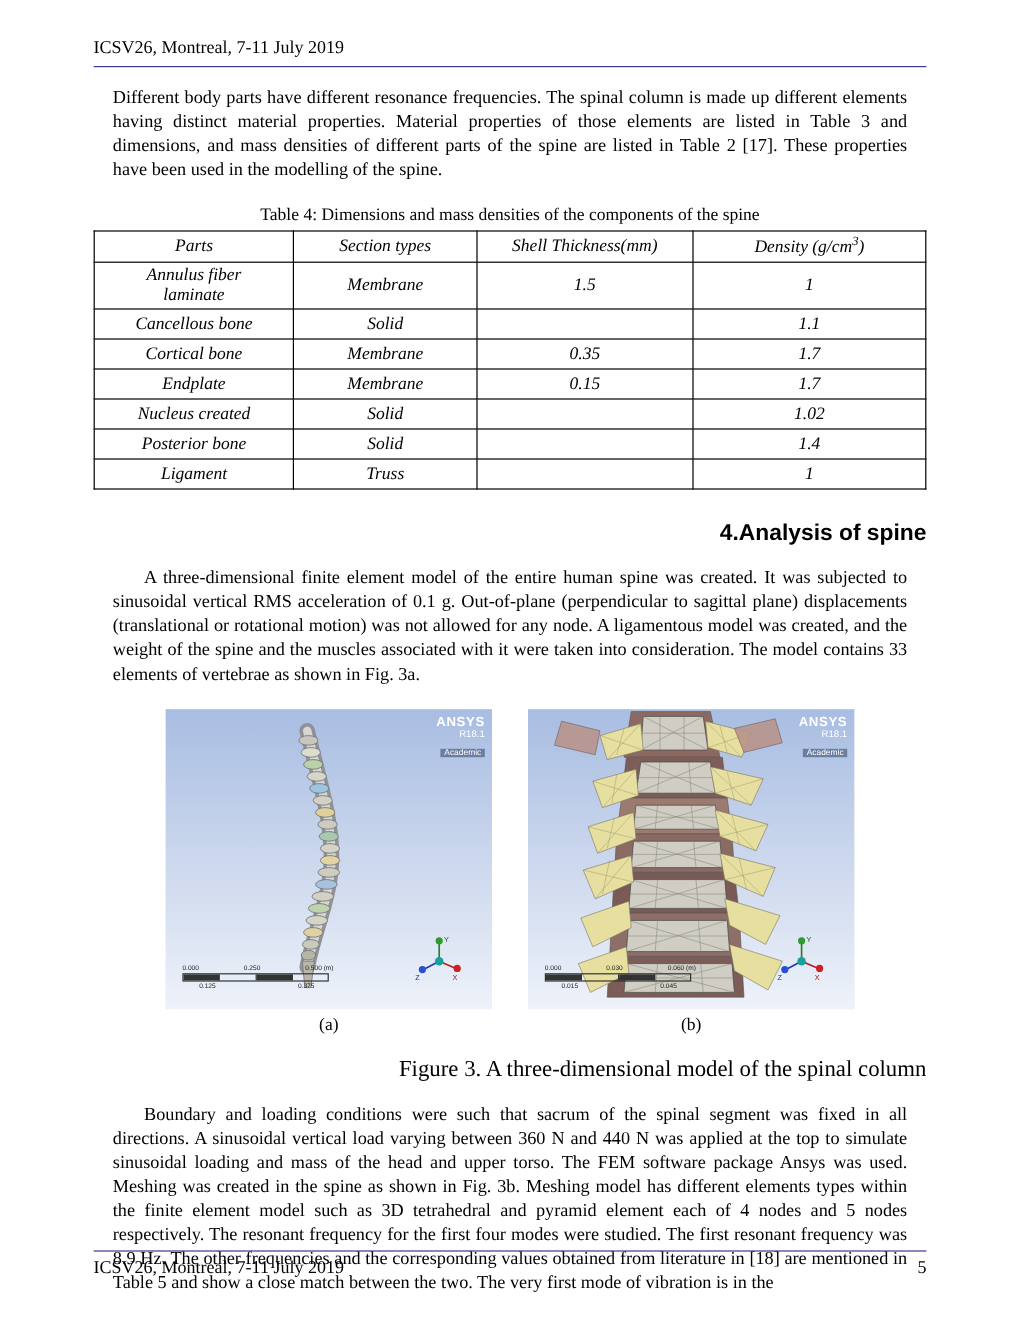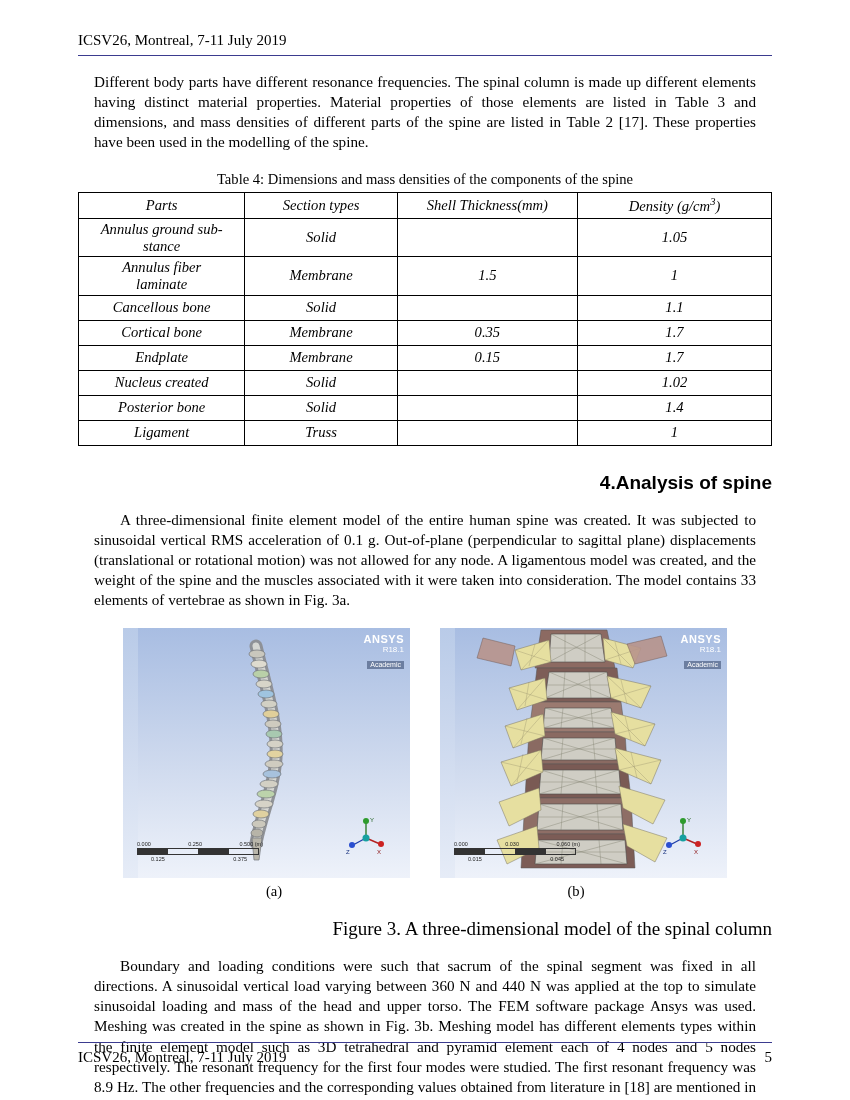--- a/index.html
+++ b/index.html
@@ -88,21 +88,20 @@
     gap: 30px;
     margin-top: 18px;
   }
   .fig-box {
     position: relative;
     width: 272px;
     height: 250px;
     background: linear-gradient(180deg, #b9cbe8 0%, #cdd9ee 45%, #e6ecf7 100%);
     overflow: hidden;
     border: 0;
-    padding-left: 15px;
   }
   .ansys-badge {
     position: absolute;
     top: 6px;
     right: 6px;
     text-align: right;
     color: #ffffff;
     font-family: "Liberation Sans", sans-serif;
     line-height: 1.05;
   }
@@ -193,29 +192,20 @@
   <table class="spine-table">
     <thead>
       <tr>
         <th style="width:24%">Parts</th>
         <th style="width:22%">Section types</th>
         <th style="width:26%">Shell Thickness(mm)</th>
         <th style="width:28%"><span>Density (g/cm</span><sup>3</sup><span>)</span></th>
       </tr>
     </thead>
     <tbody>
-      <tr>
-        <td class="two-line">
-          <div>Annulus ground sub-</div>
-          <div>stance</div>
-        </td>
-        <td>Solid</td>
-        <td></td>
-        <td>1.05</td>
-      </tr>
       <tr>
         <td>Annulus fiber laminate</td>
         <td>Membrane</td>
         <td>1.5</td>
         <td>1</td>
       </tr>
       <tr>
         <td>Cancellous bone</td>
         <td>Solid</td>
         <td></td>

